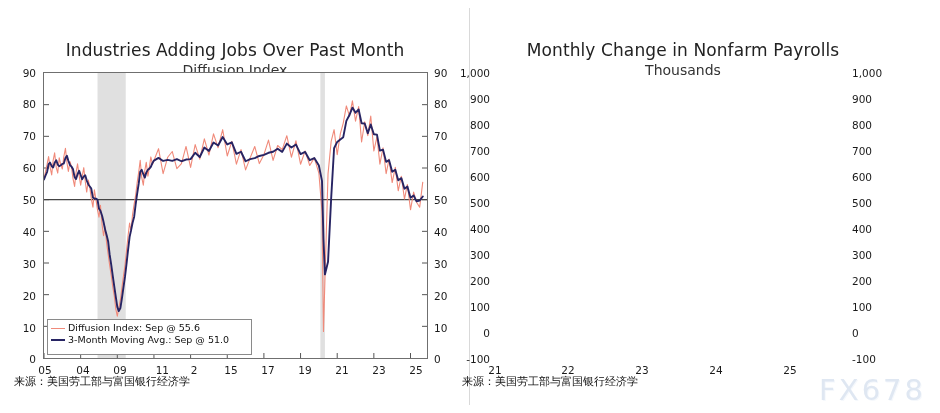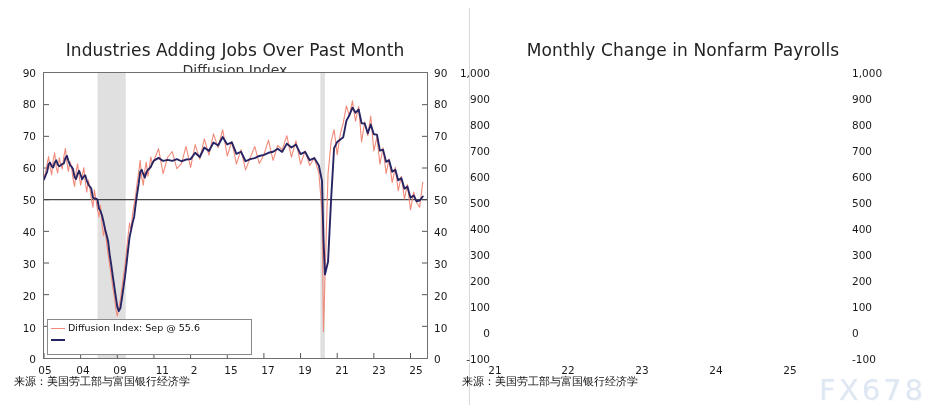--- a/index.html
+++ b/index.html
@@ -105,28 +105,30 @@
   <div class="xlab" style="left:367px;top:352px;width:24px;">23</div>
   <div class="xlab" style="left:404px;top:352px;width:24px;">25</div>
 
   <div class="legend l">
     <div class="lrow">
       <span class="sw line" style="border-top-color:#f08a7a;"></span>
       <span class="tx">Diffusion Index: Sep @ 55.6</span>
     </div>
     <div class="lrow">
       <span class="sw line" style="border-top-color:#272463;border-top-width:2px;"></span>
+      <span class="tx">3-Month Moving Avg.: Sep @ 51.0</span>
     </div>
   </div>
 
   <div class="source" style="left:14px;top:362px;">来源：美国劳工部与富国银行经济学</div>
 </div>
 
 <div class="panel right">
   <div class="chart-title">Monthly Change in Nonfarm Payrolls</div>
+  <div class="chart-sub">Thousands</div>
 
   <div class="ylab" style="left:2px;top:55px;width:40px;">1,000</div>
   <div class="ylab" style="left:2px;top:81px;width:40px;">900</div>
   <div class="ylab" style="left:2px;top:107px;width:40px;">800</div>
   <div class="ylab" style="left:2px;top:133px;width:40px;">700</div>
   <div class="ylab" style="left:2px;top:159px;width:40px;">600</div>
   <div class="ylab" style="left:2px;top:185px;width:40px;">500</div>
   <div class="ylab" style="left:2px;top:211px;width:40px;">400</div>
   <div class="ylab" style="left:2px;top:237px;width:40px;">300</div>
   <div class="ylab" style="left:2px;top:263px;width:40px;">200</div>

